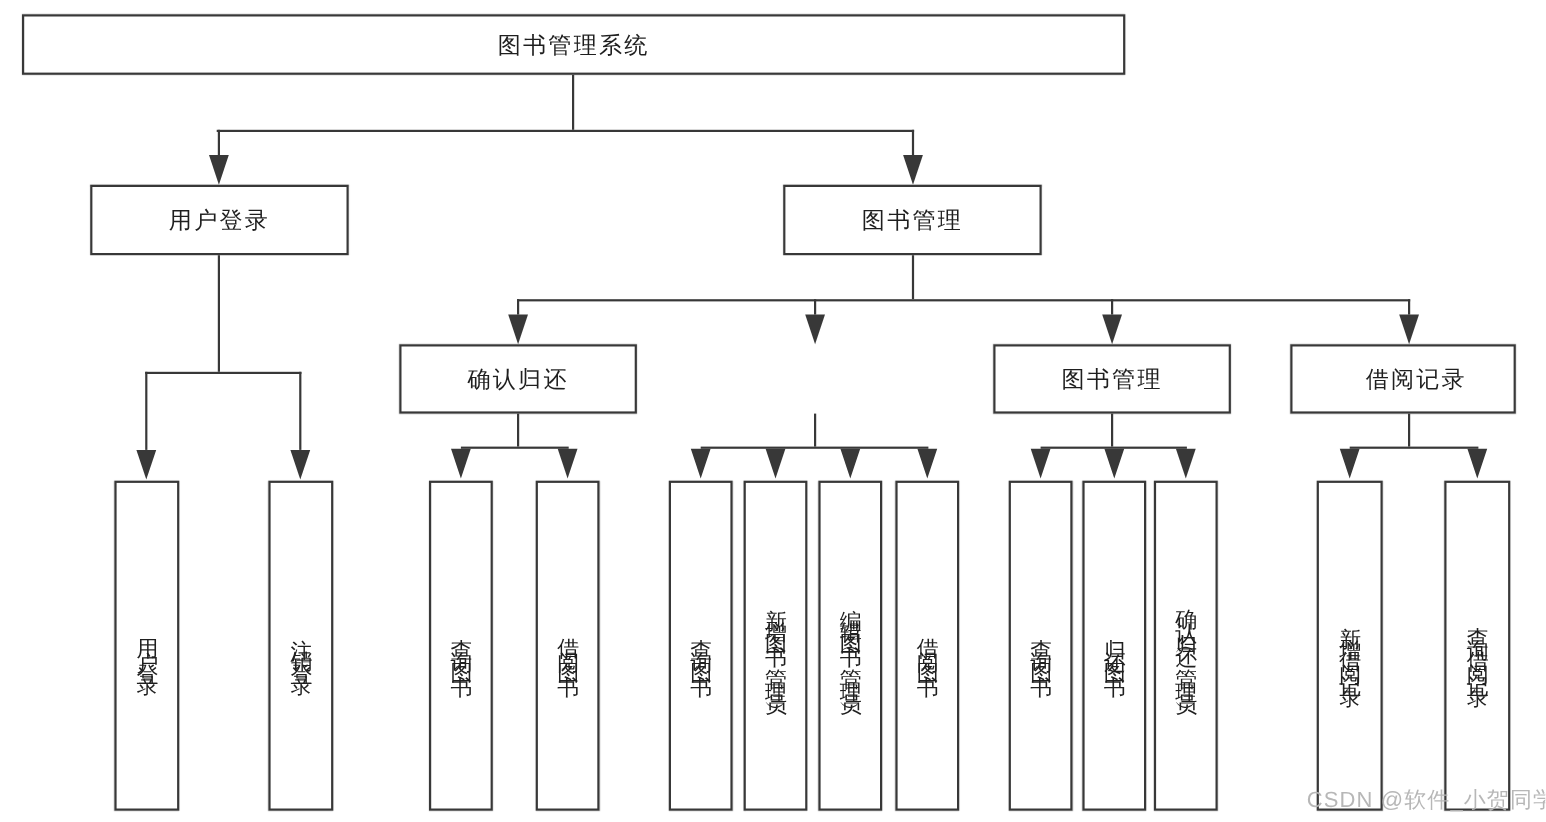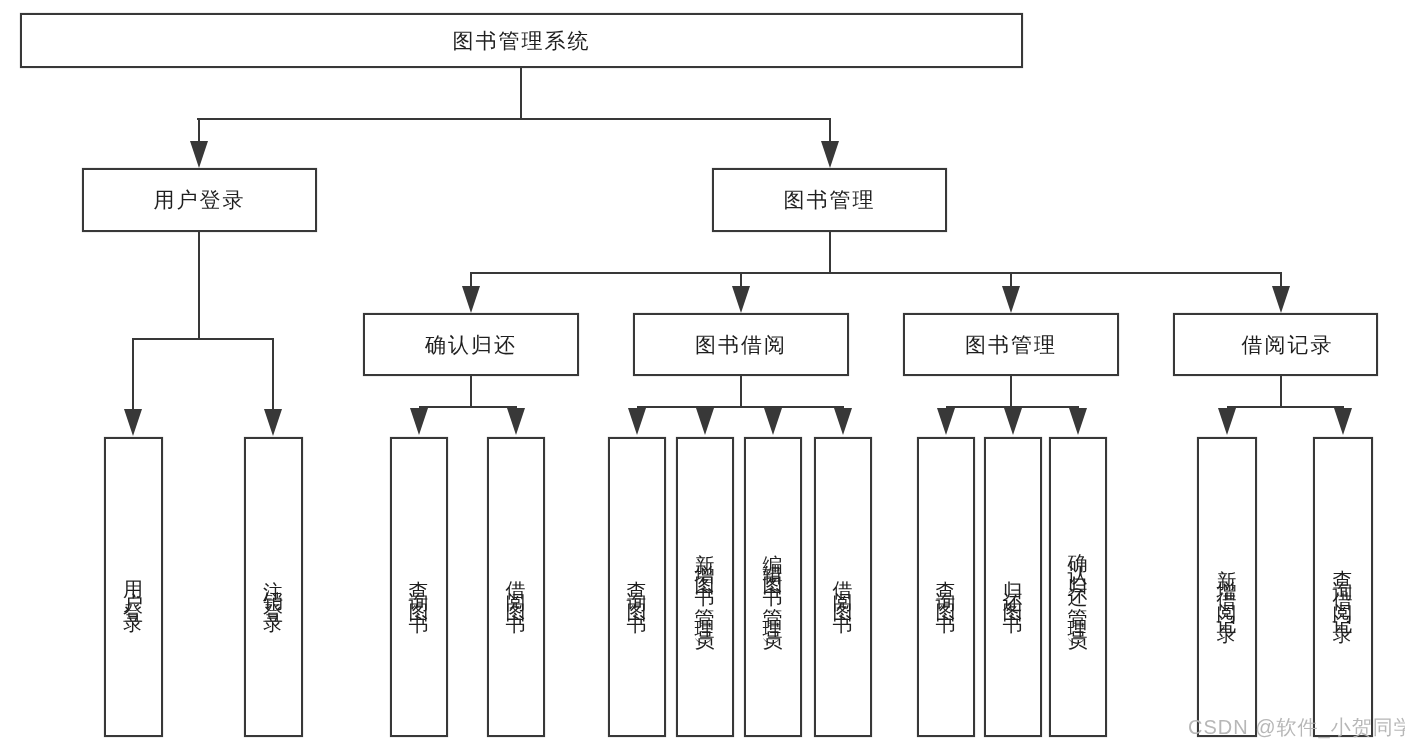--- a/index.html
+++ b/index.html
@@ -65,23 +65,20 @@
   <div class="arrow" style="left:462px;top:286px;"></div>
   <div class="v" style="left:740px;top:272px;height:14px;"></div>
   <div class="arrow" style="left:732px;top:286px;"></div>
   <div class="v" style="left:1010px;top:272px;height:14px;"></div>
   <div class="arrow" style="left:1002px;top:286px;"></div>
   <div class="v" style="left:1280px;top:272px;height:14px;"></div>
   <div class="arrow" style="left:1272px;top:286px;"></div>
 
   <div class="box" style="left:363px;top:313px;width:216px;height:63px;">
     <span class="hlabel">确认归还</span>
-  </div>
-  <div class="box" style="left:633px;top:313px;width:216px;height:63px;">
-    <span class="hlabel">图书借阅</span>
   </div>
   <div class="box" style="left:903px;top:313px;width:216px;height:63px;">
     <span class="hlabel">图书管理</span>
   </div>
   <div class="box" style="left:1173px;top:313px;width:205px;height:63px;padding-left:24px;">
     <span class="hlabel">借阅记录</span>
   </div>
 
   <div class="v" style="left:470px;top:376px;height:30px;"></div>
   <div class="h" style="left:419px;top:406px;width:98px;"></div>

